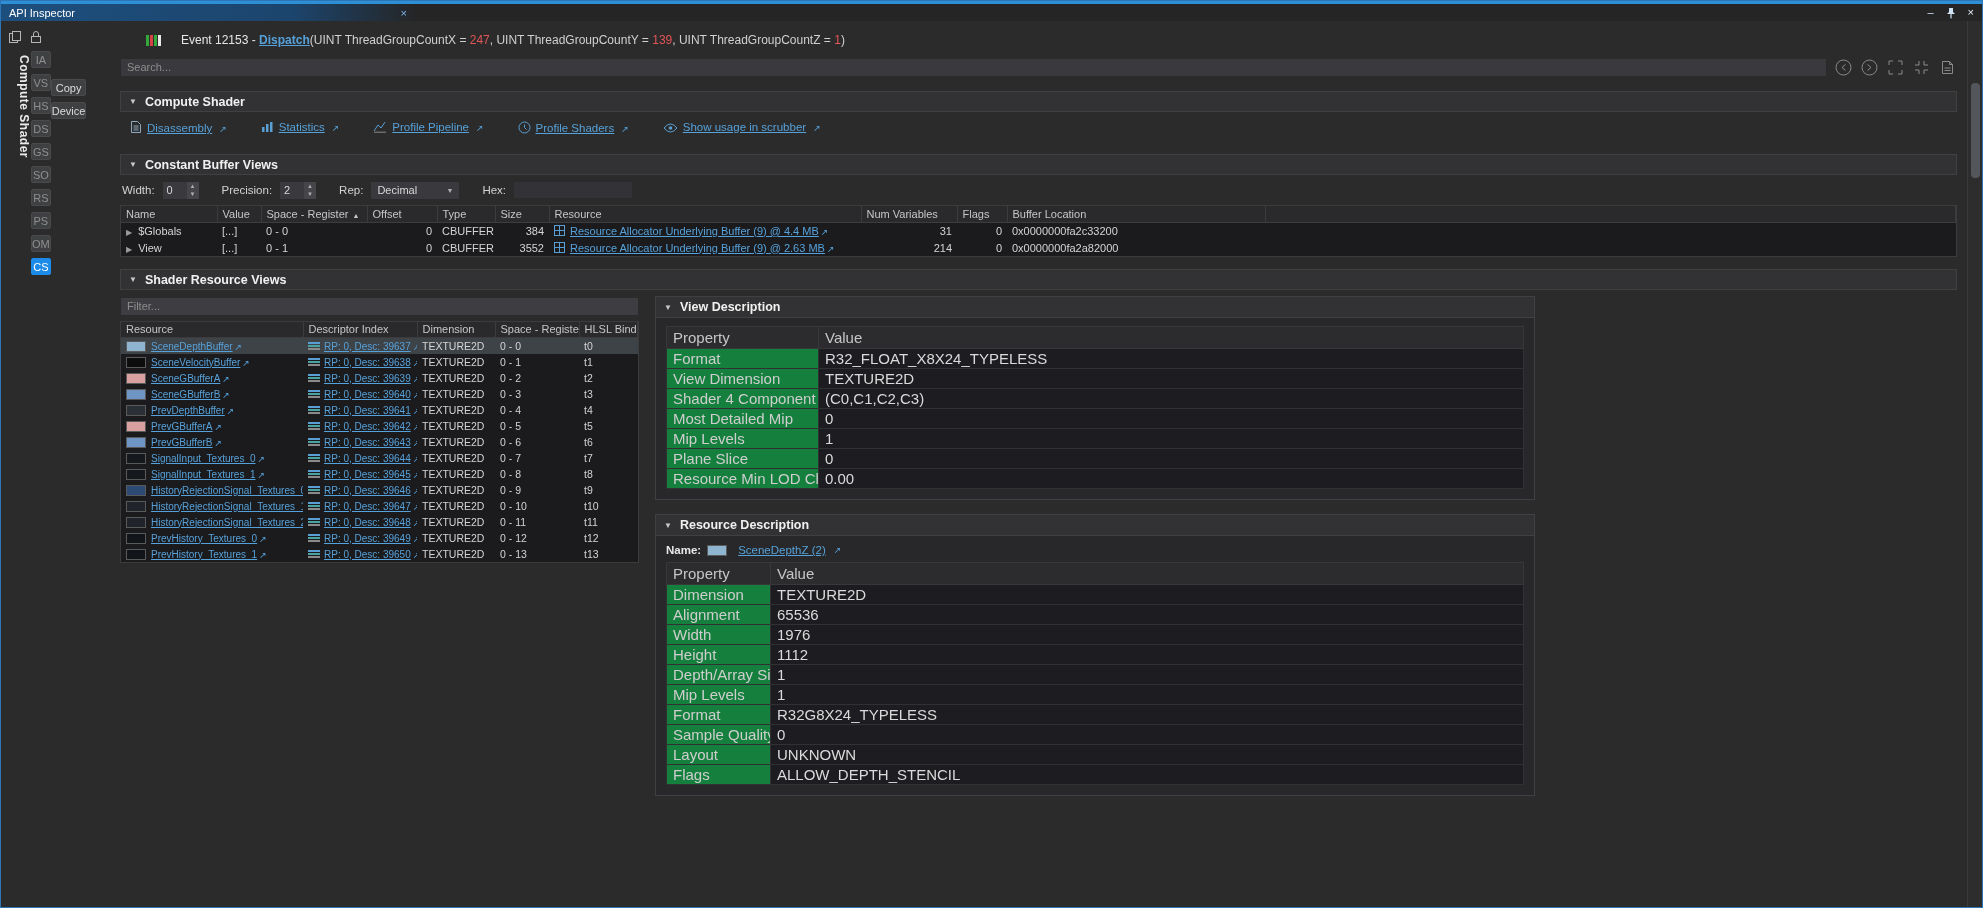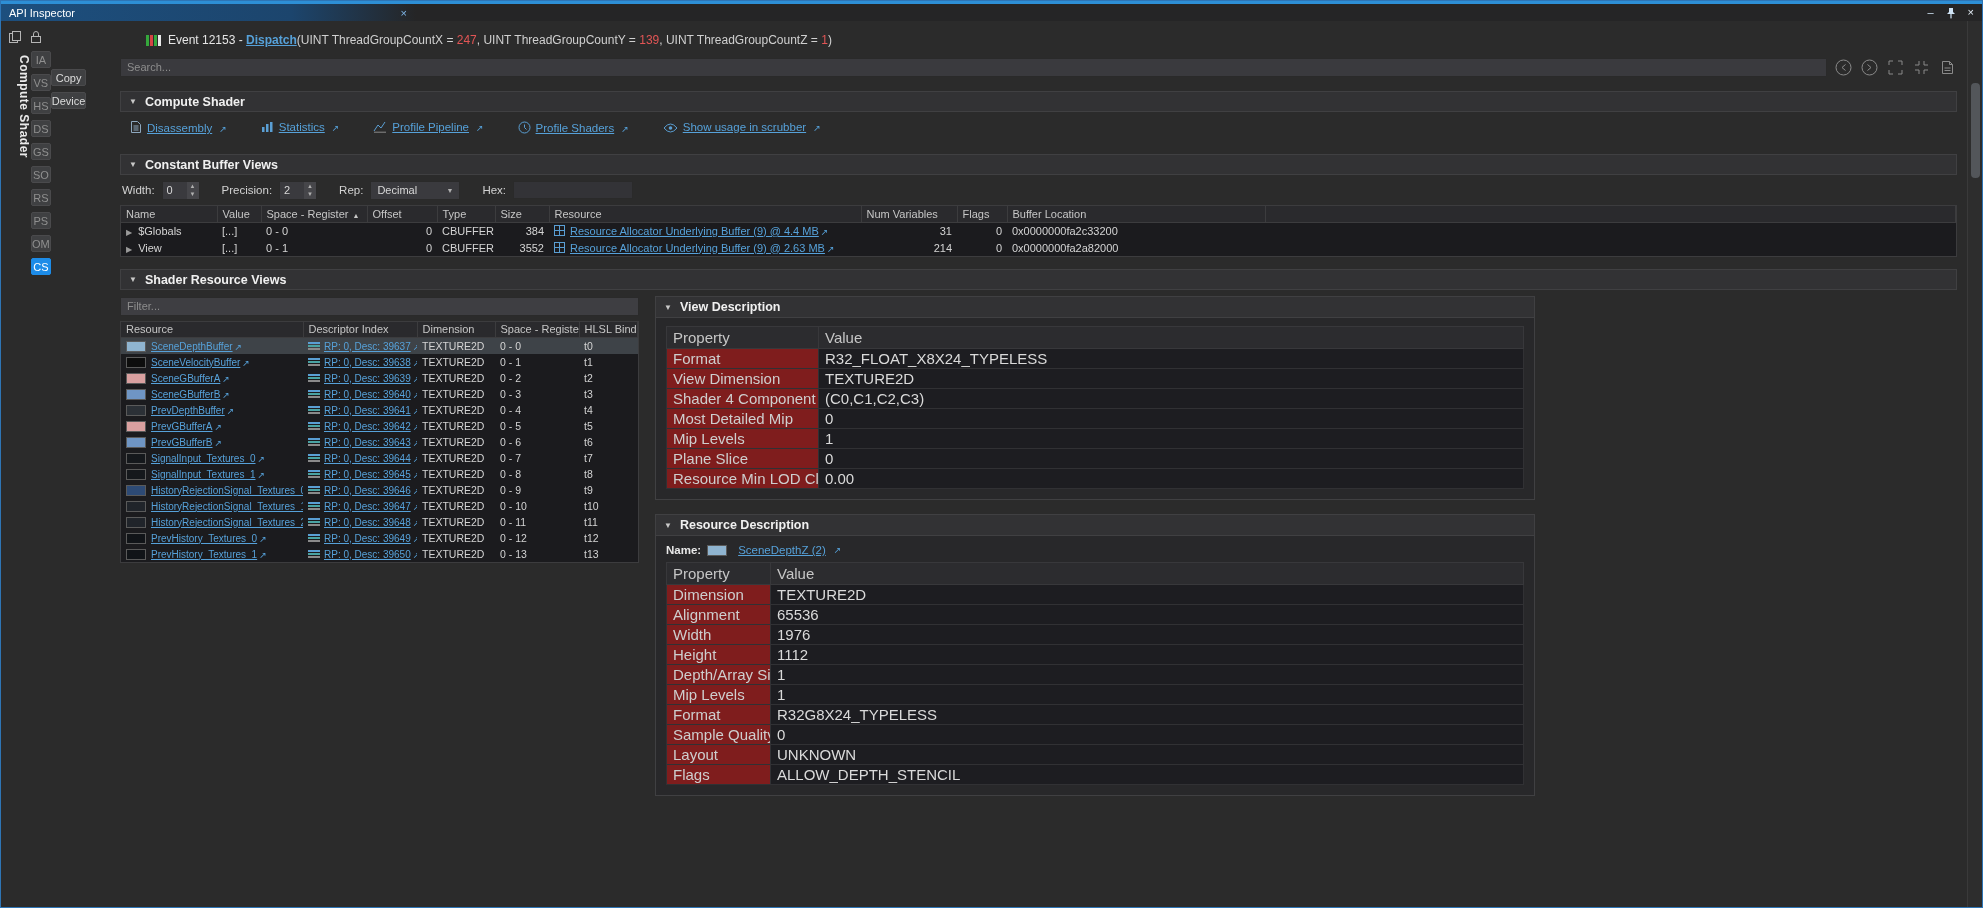--- a/index.html
+++ b/index.html
@@ -18,31 +18,31 @@
 
   
   .win-body { flex:1; display:flex; min-height:0; }
   .left-panel { width:107px; flex:0 0 107px; display:flex; flex-direction:column; padding-top:2px; }
   .tool-icons { height:24px; display:flex; gap:8px; padding:3px 0 0 7px; align-items:center; }
   .tool-icons span { display:flex; align-items:center; }
   .left-lower { flex:1; display:flex; }
   .vlabel { width:30px; writing-mode:vertical-rl; font-size:12px; font-weight:bold; color:#eaeaea; padding-top:8px; padding-left:8px; letter-spacing:0.5px; }
   .btncol { width:64px; display:flex; flex-direction:row; padding-top:4px; }
   .stages, .actions { display:flex; flex-direction:column; gap:6px; }
-  .actions { margin-top:18px; }
+  .actions { margin-top:28px; }
   .stage-btn { height:17px; background:#3f4042; color:#8f8f8f; border:1px solid #4a4a4c; border-radius:2px; font-size:11px; font-family:inherit; cursor:default; }
   .stage-btn.active { background:#1d8ce8; border-color:#1d8ce8; color:#ffffff; }
   .action-btn { height:17px; background:#3f4042; color:#dcdcdc; border:1px solid #4a4a4c; border-radius:2px; font-size:11px; font-family:inherit; cursor:default; }
 
   .main { flex:1; min-width:0; padding:4px 10px 0 12px; display:flex; flex-direction:column; }
   .right-rail { width:15px; flex:0 0 15px; background:#2d2d2d; border-left:1px solid #3a3a3a; position:relative; }
   .scroll-thumb { position:absolute; top:62px; left:3px; width:9px; height:95px; background:#53565a; border-radius:4px; }
 
   
-  .event-row { height:30px; display:flex; align-items:center; gap:7px; font-size:12px; padding-left:26px; }
+  .event-row { height:30px; display:flex; align-items:center; gap:20px; font-size:12px; padding-left:26px; }
   .evt-icon { display:inline-flex; gap:1px; align-items:flex-end; height:11px; }
   .evt-icon i { display:block; width:3px; height:11px; }
   .evt-icon .b1 { background:#35a83c; } .evt-icon .b2 { background:#d64545; }
   .evt-icon .b3 { background:#35a83c; } .evt-icon .b4 { background:#e8e8e8; }
   .evt-text { white-space:nowrap; color:#e6e6e6; }
   .link { color:#56a1d9; text-decoration:underline; cursor:pointer; }
   .evt-call { font-weight:bold; }
   .argname, .argsep, .paren { color:#d0d0d0; }
   .argval { color:#e25555; }
 
@@ -103,21 +103,21 @@
   .thumb { display:inline-block; width:20px; height:11px; border:1px solid #5a5a5a; margin-right:5px; vertical-align:-2px; background:#111; }
   .heap-icon { margin-right:4px; display:inline-block; vertical-align:-1px; }
 
   .srv-right { width:880px; flex:0 0 880px; }
   .desc-box { border:1px solid #404042; background:#28282a; margin-bottom:14px; }
   .box-header { height:21px; background:#323234; border-bottom:1px solid #404042; display:flex; align-items:center; gap:8px; padding:0 8px; }
   .box-content { padding:8px 10px 10px 10px; }
   .prop-table { width:100%; border-collapse:collapse; font-size:15px; table-layout:fixed; }
   .prop-table th { background:#2c2c2f; border:1px solid #38383b; color:#c6c6c6; font-weight:normal; text-align:left; padding:2px 6px; height:15px; cursor:default; }
   .prop-table td { border:1px solid #313134; padding:1px 6px; height:15px; white-space:nowrap; overflow:hidden; }
-  .prop-table td.prop { background:#7f1d1d; color:#cecece; }
+  .prop-table td.prop { background:#15803d; color:#cecece; }
   .prop-table td.val { background:#1d1d21; color:#dadada; }
   .vd col:nth-child(1){width:152px} .rd col:nth-child(1){width:104px}
   .name-row { display:flex; align-items:center; gap:6px; font-size:11.5px; margin-bottom:6px; }
   .name-label { font-weight:bold; color:#e8e8e8; }
   svg { display:block; }
 </style>
 </head>
 <body>
 
 <div class="window">

